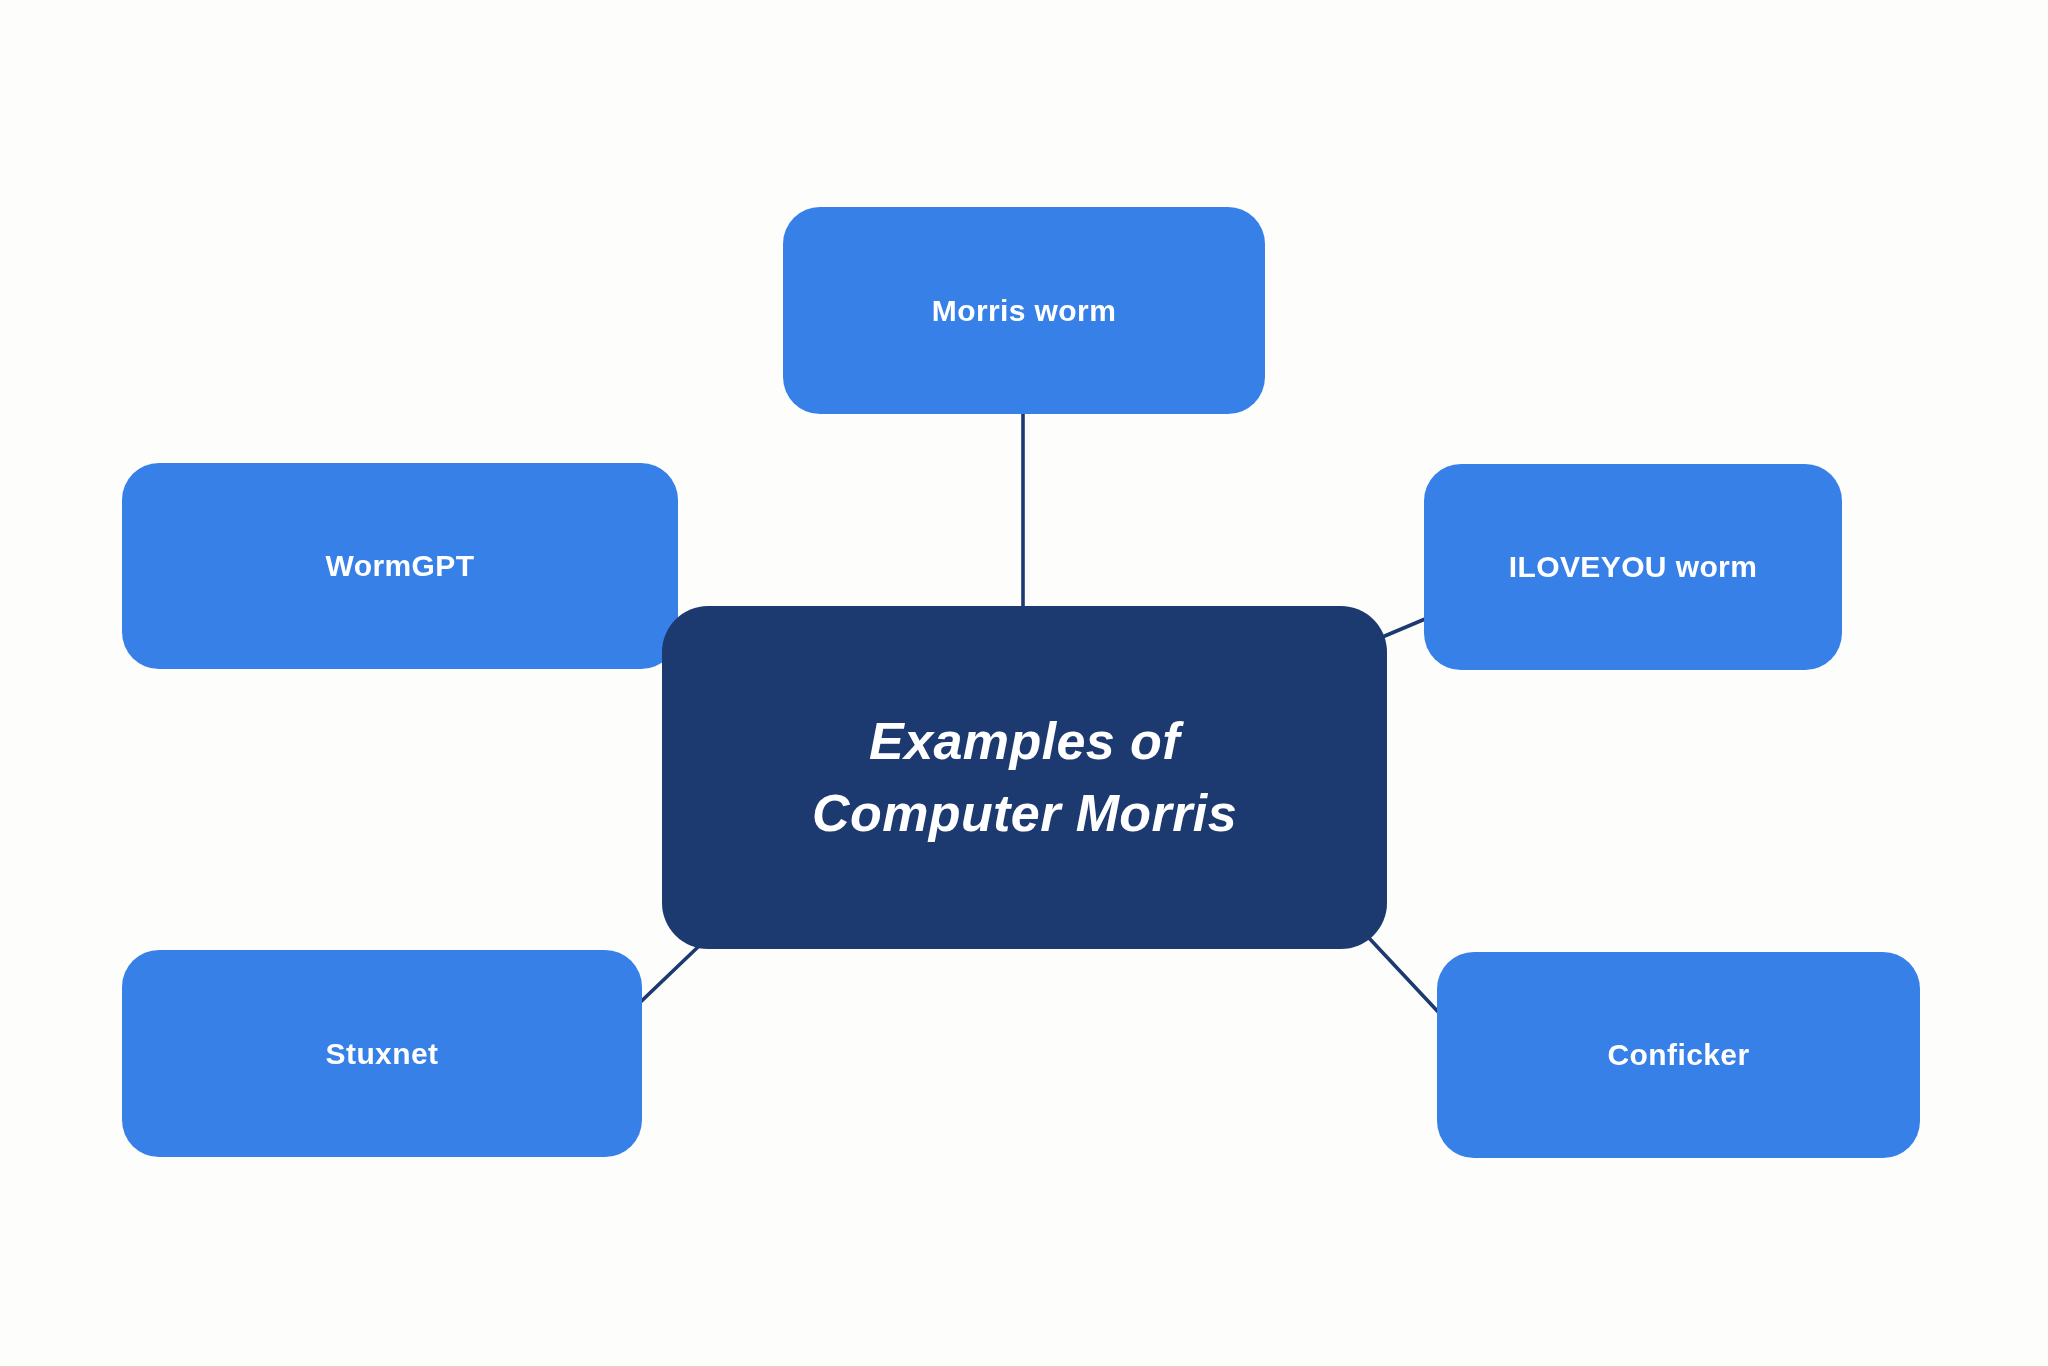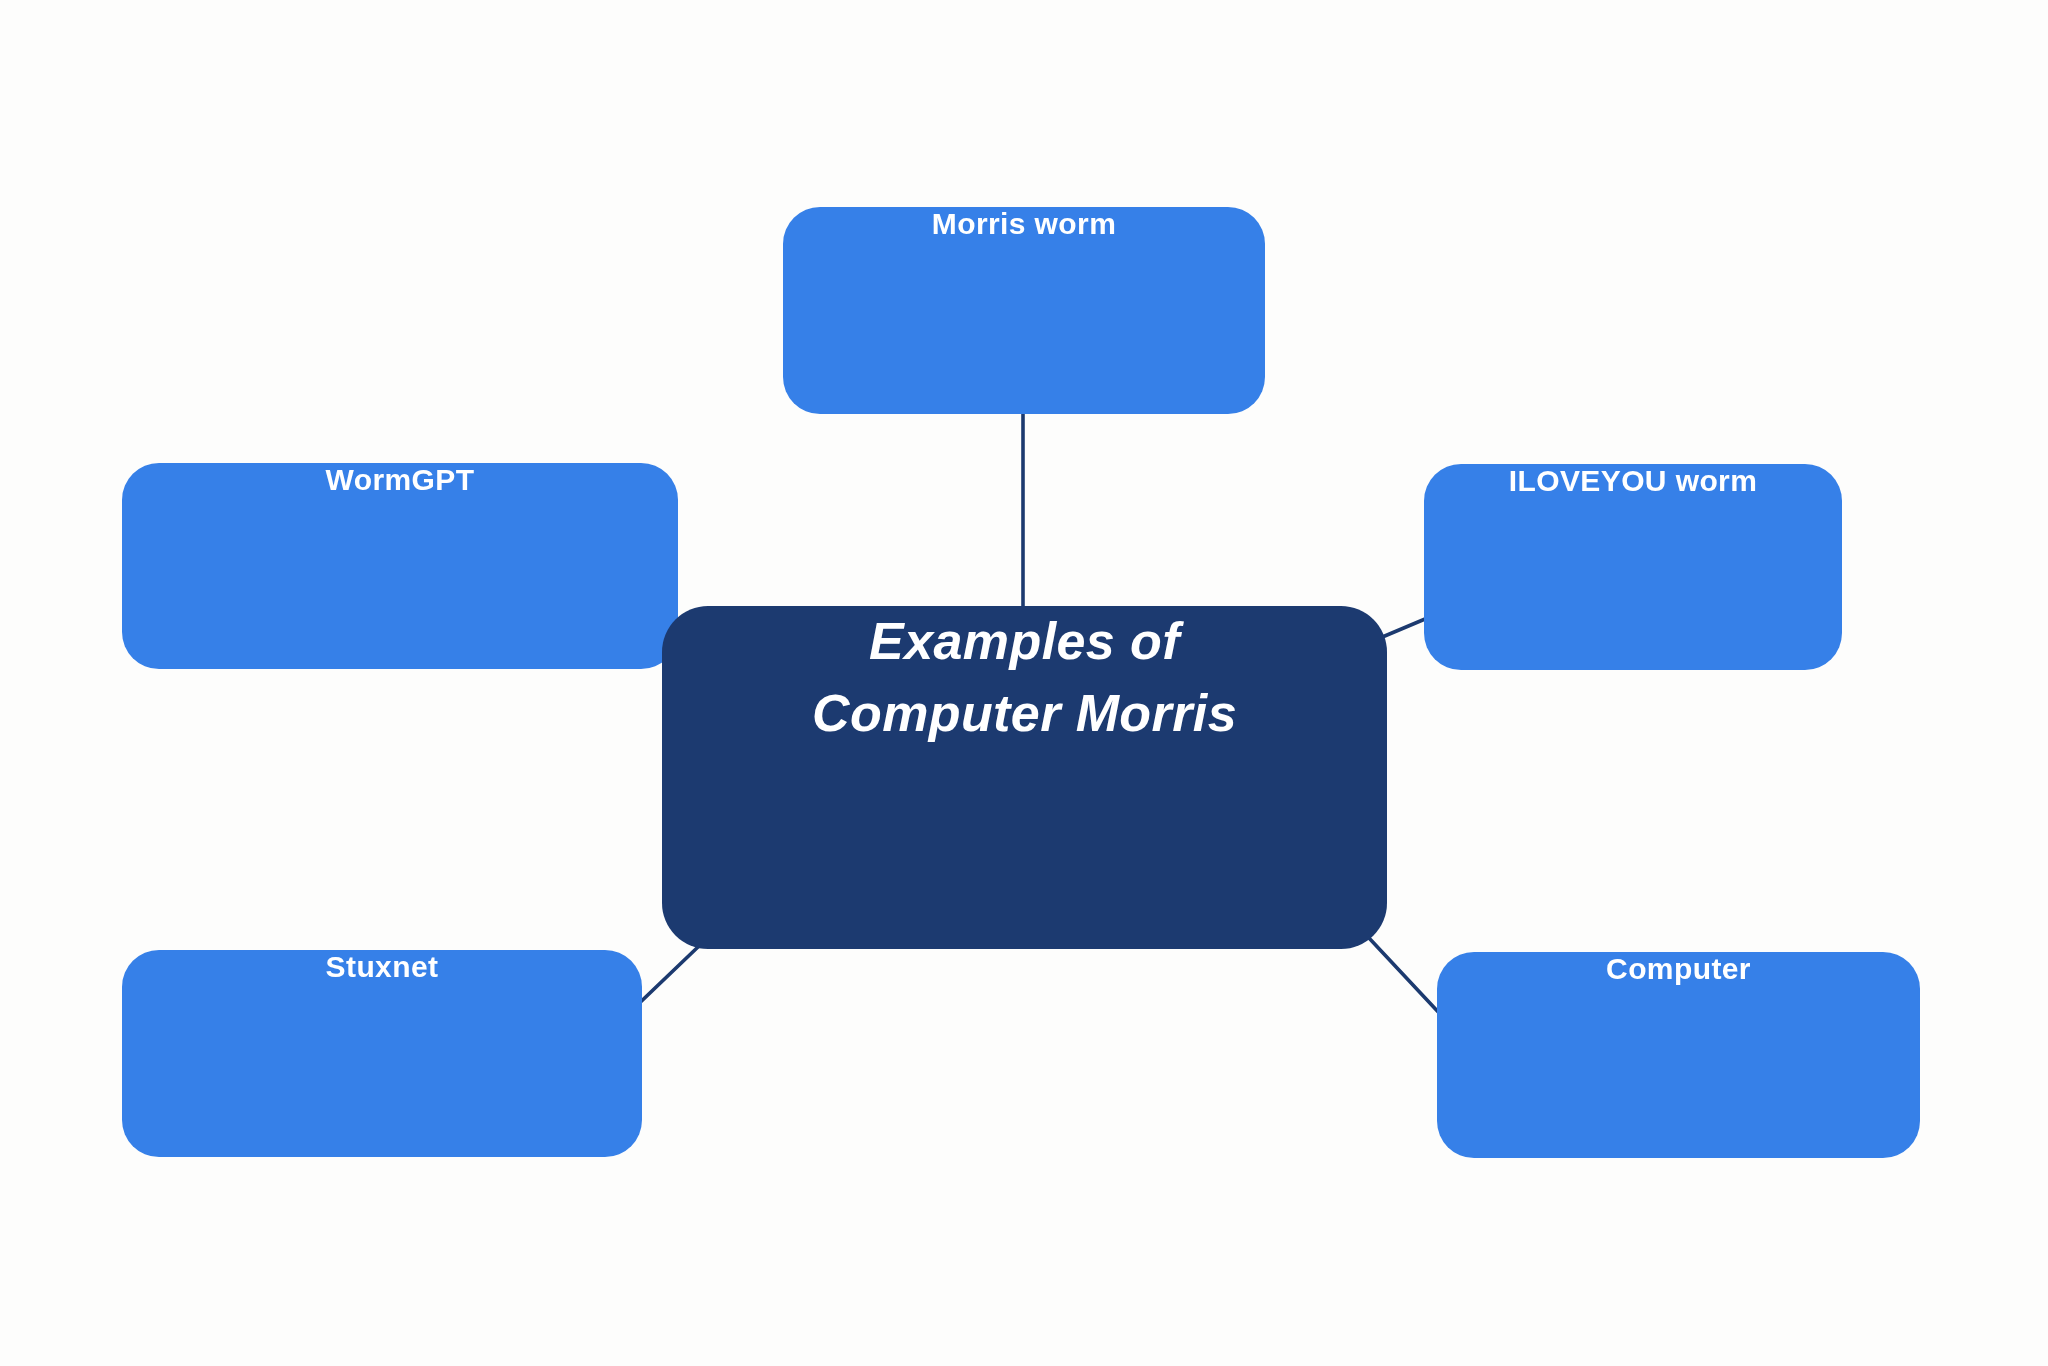--- a/index.html
+++ b/index.html
@@ -32,20 +32,21 @@
     display: block;
   }
   svg.connectors line {
     stroke: var(--connector-navy);
     stroke-width: 3.6;
     stroke-linecap: round;
   }
   .node {
     position: absolute;
     display: flex;
+    align-items: center;
     justify-content: center;
     background: var(--node-blue);
     border-radius: 37px;
     cursor: default;
   }
   .node.central {
     background: var(--center-navy);
     border-radius: 46px;
     font-style: italic;
   }
@@ -98,21 +99,21 @@
 
   <div class="node satellite pos-iloveyou">
     <span class="node-label">ILOVEYOU worm</span>
   </div>
 
   <div class="node satellite pos-stuxnet">
     <span class="node-label">Stuxnet</span>
   </div>
 
   <div class="node satellite pos-conficker">
-    <span class="node-label">Computer</span>
+    <span class="node-label">Conficker</span>
   </div>
 
   <div class="node central pos-center">
     <div class="central-label">
       <span class="line">Examples of</span>
       <span class="line">Computer Morris</span>
     </div>
   </div>
 
 </div>

